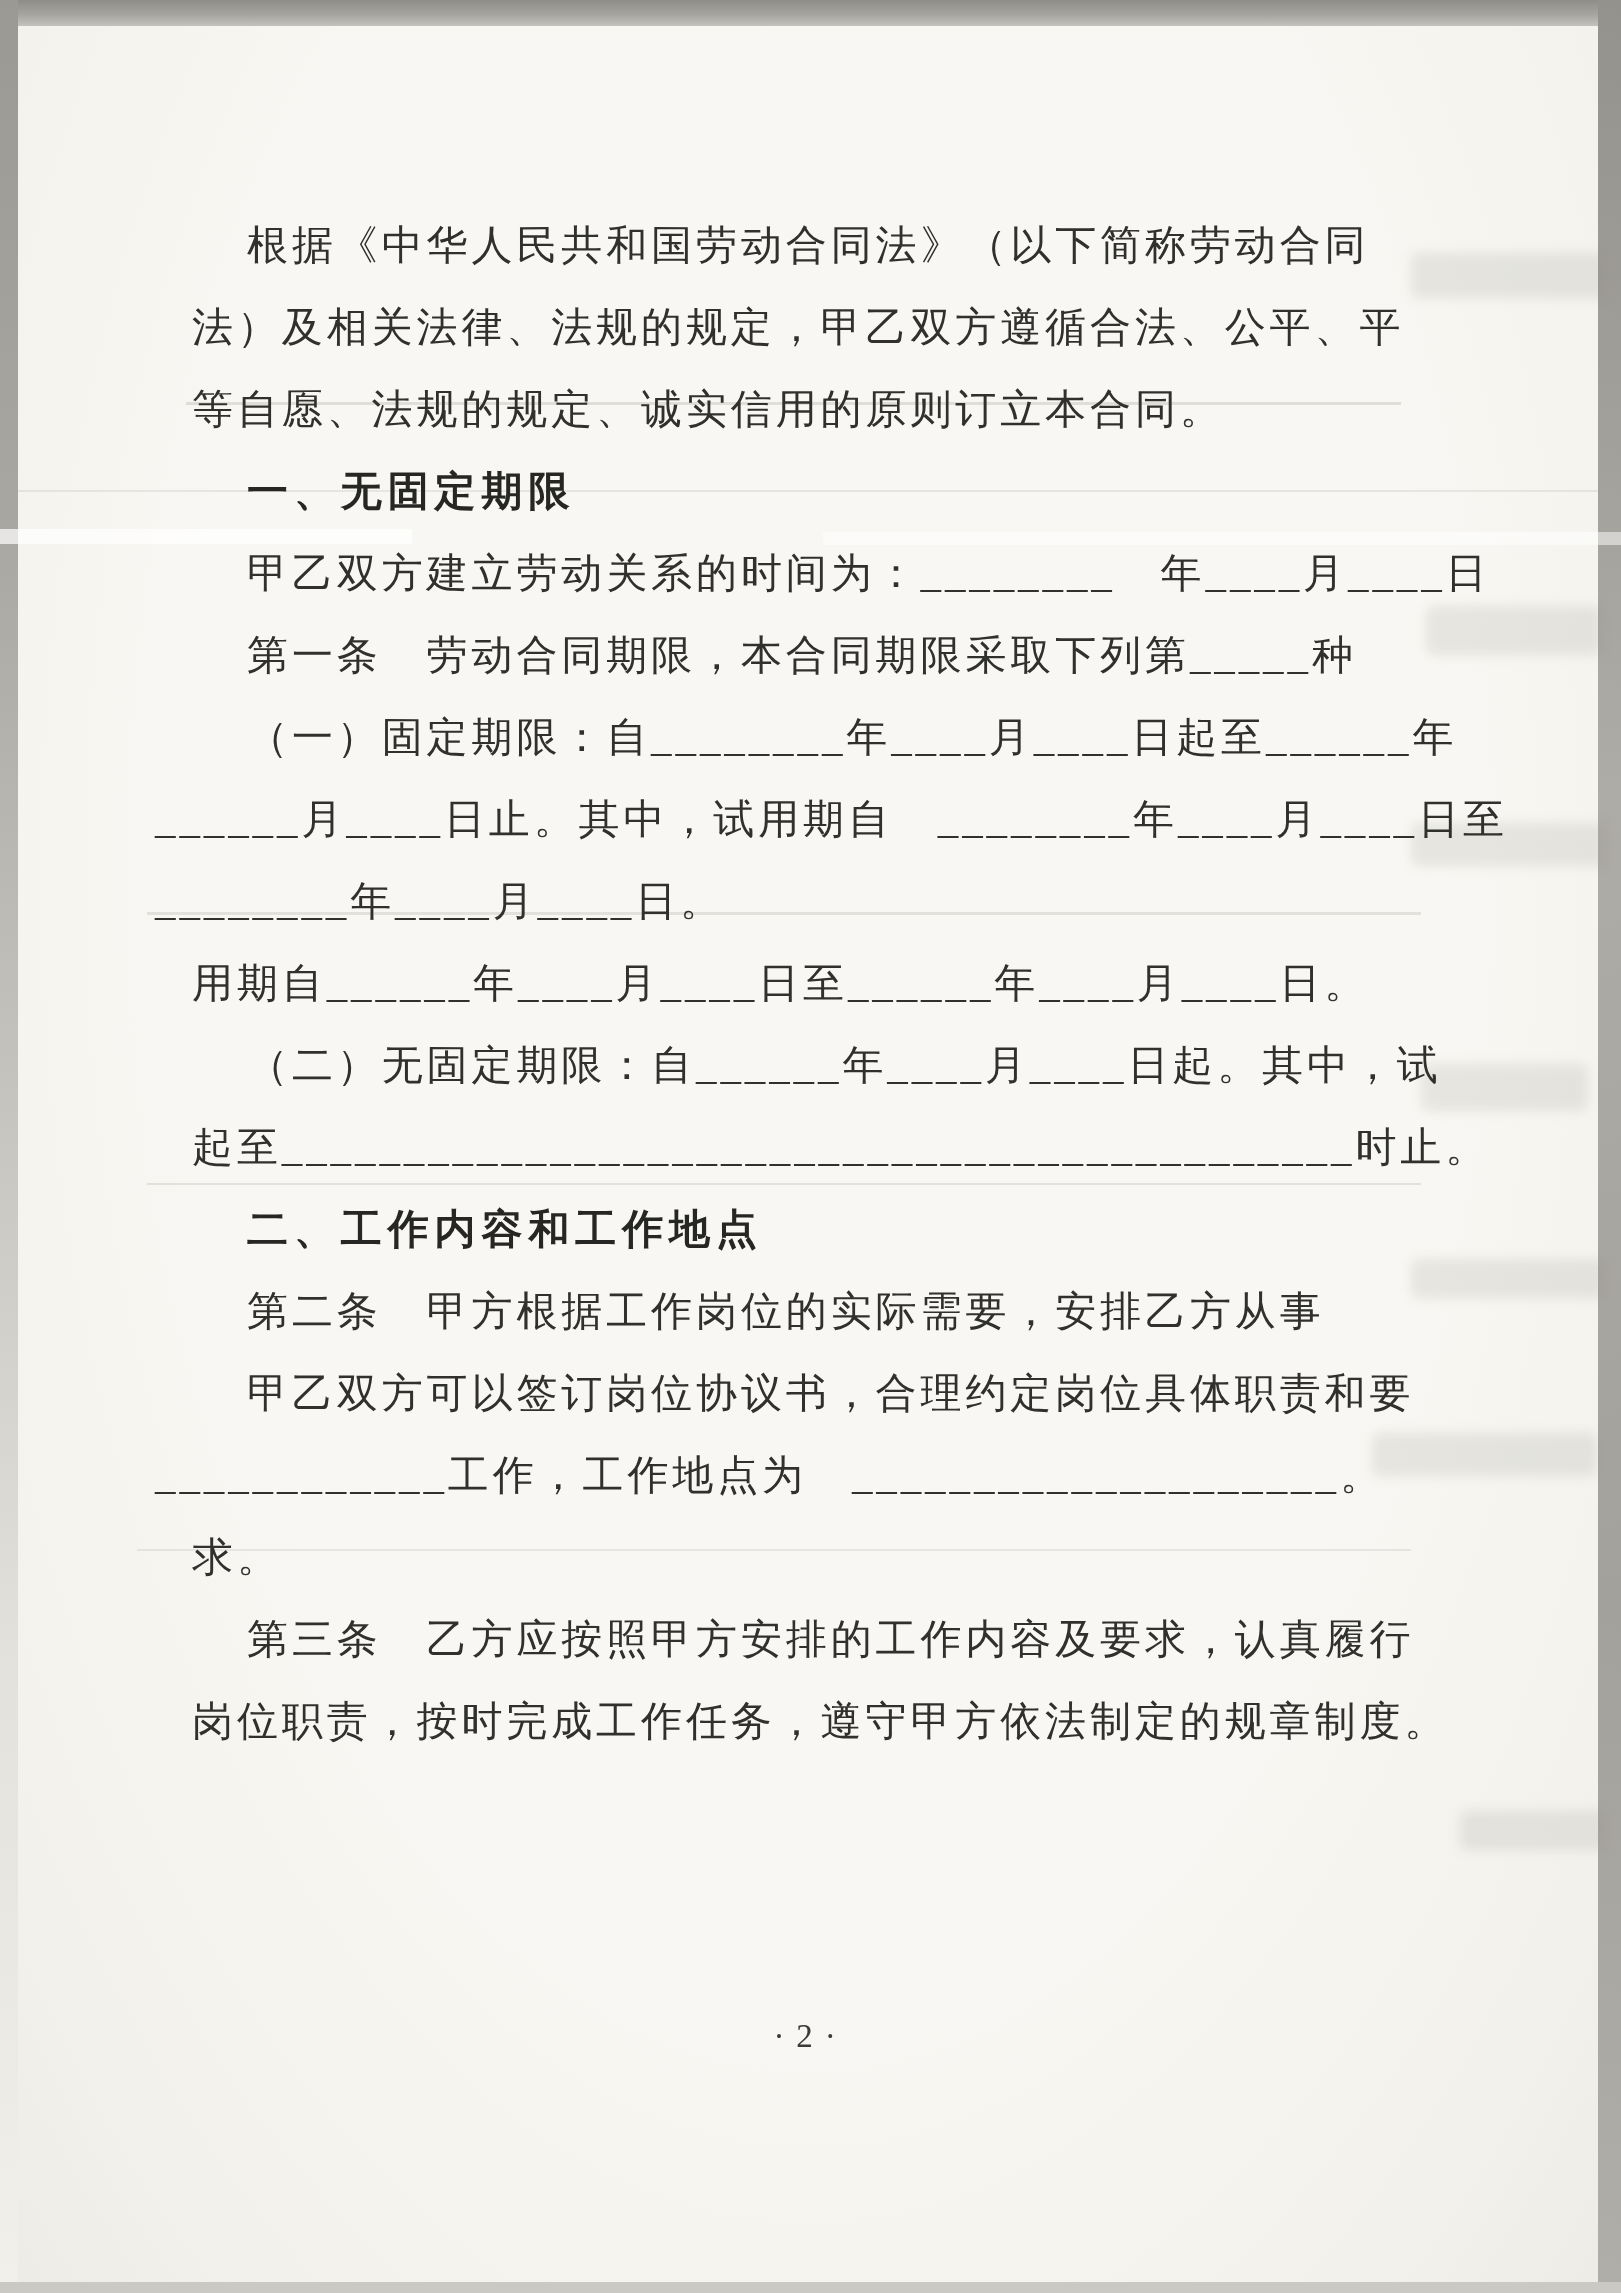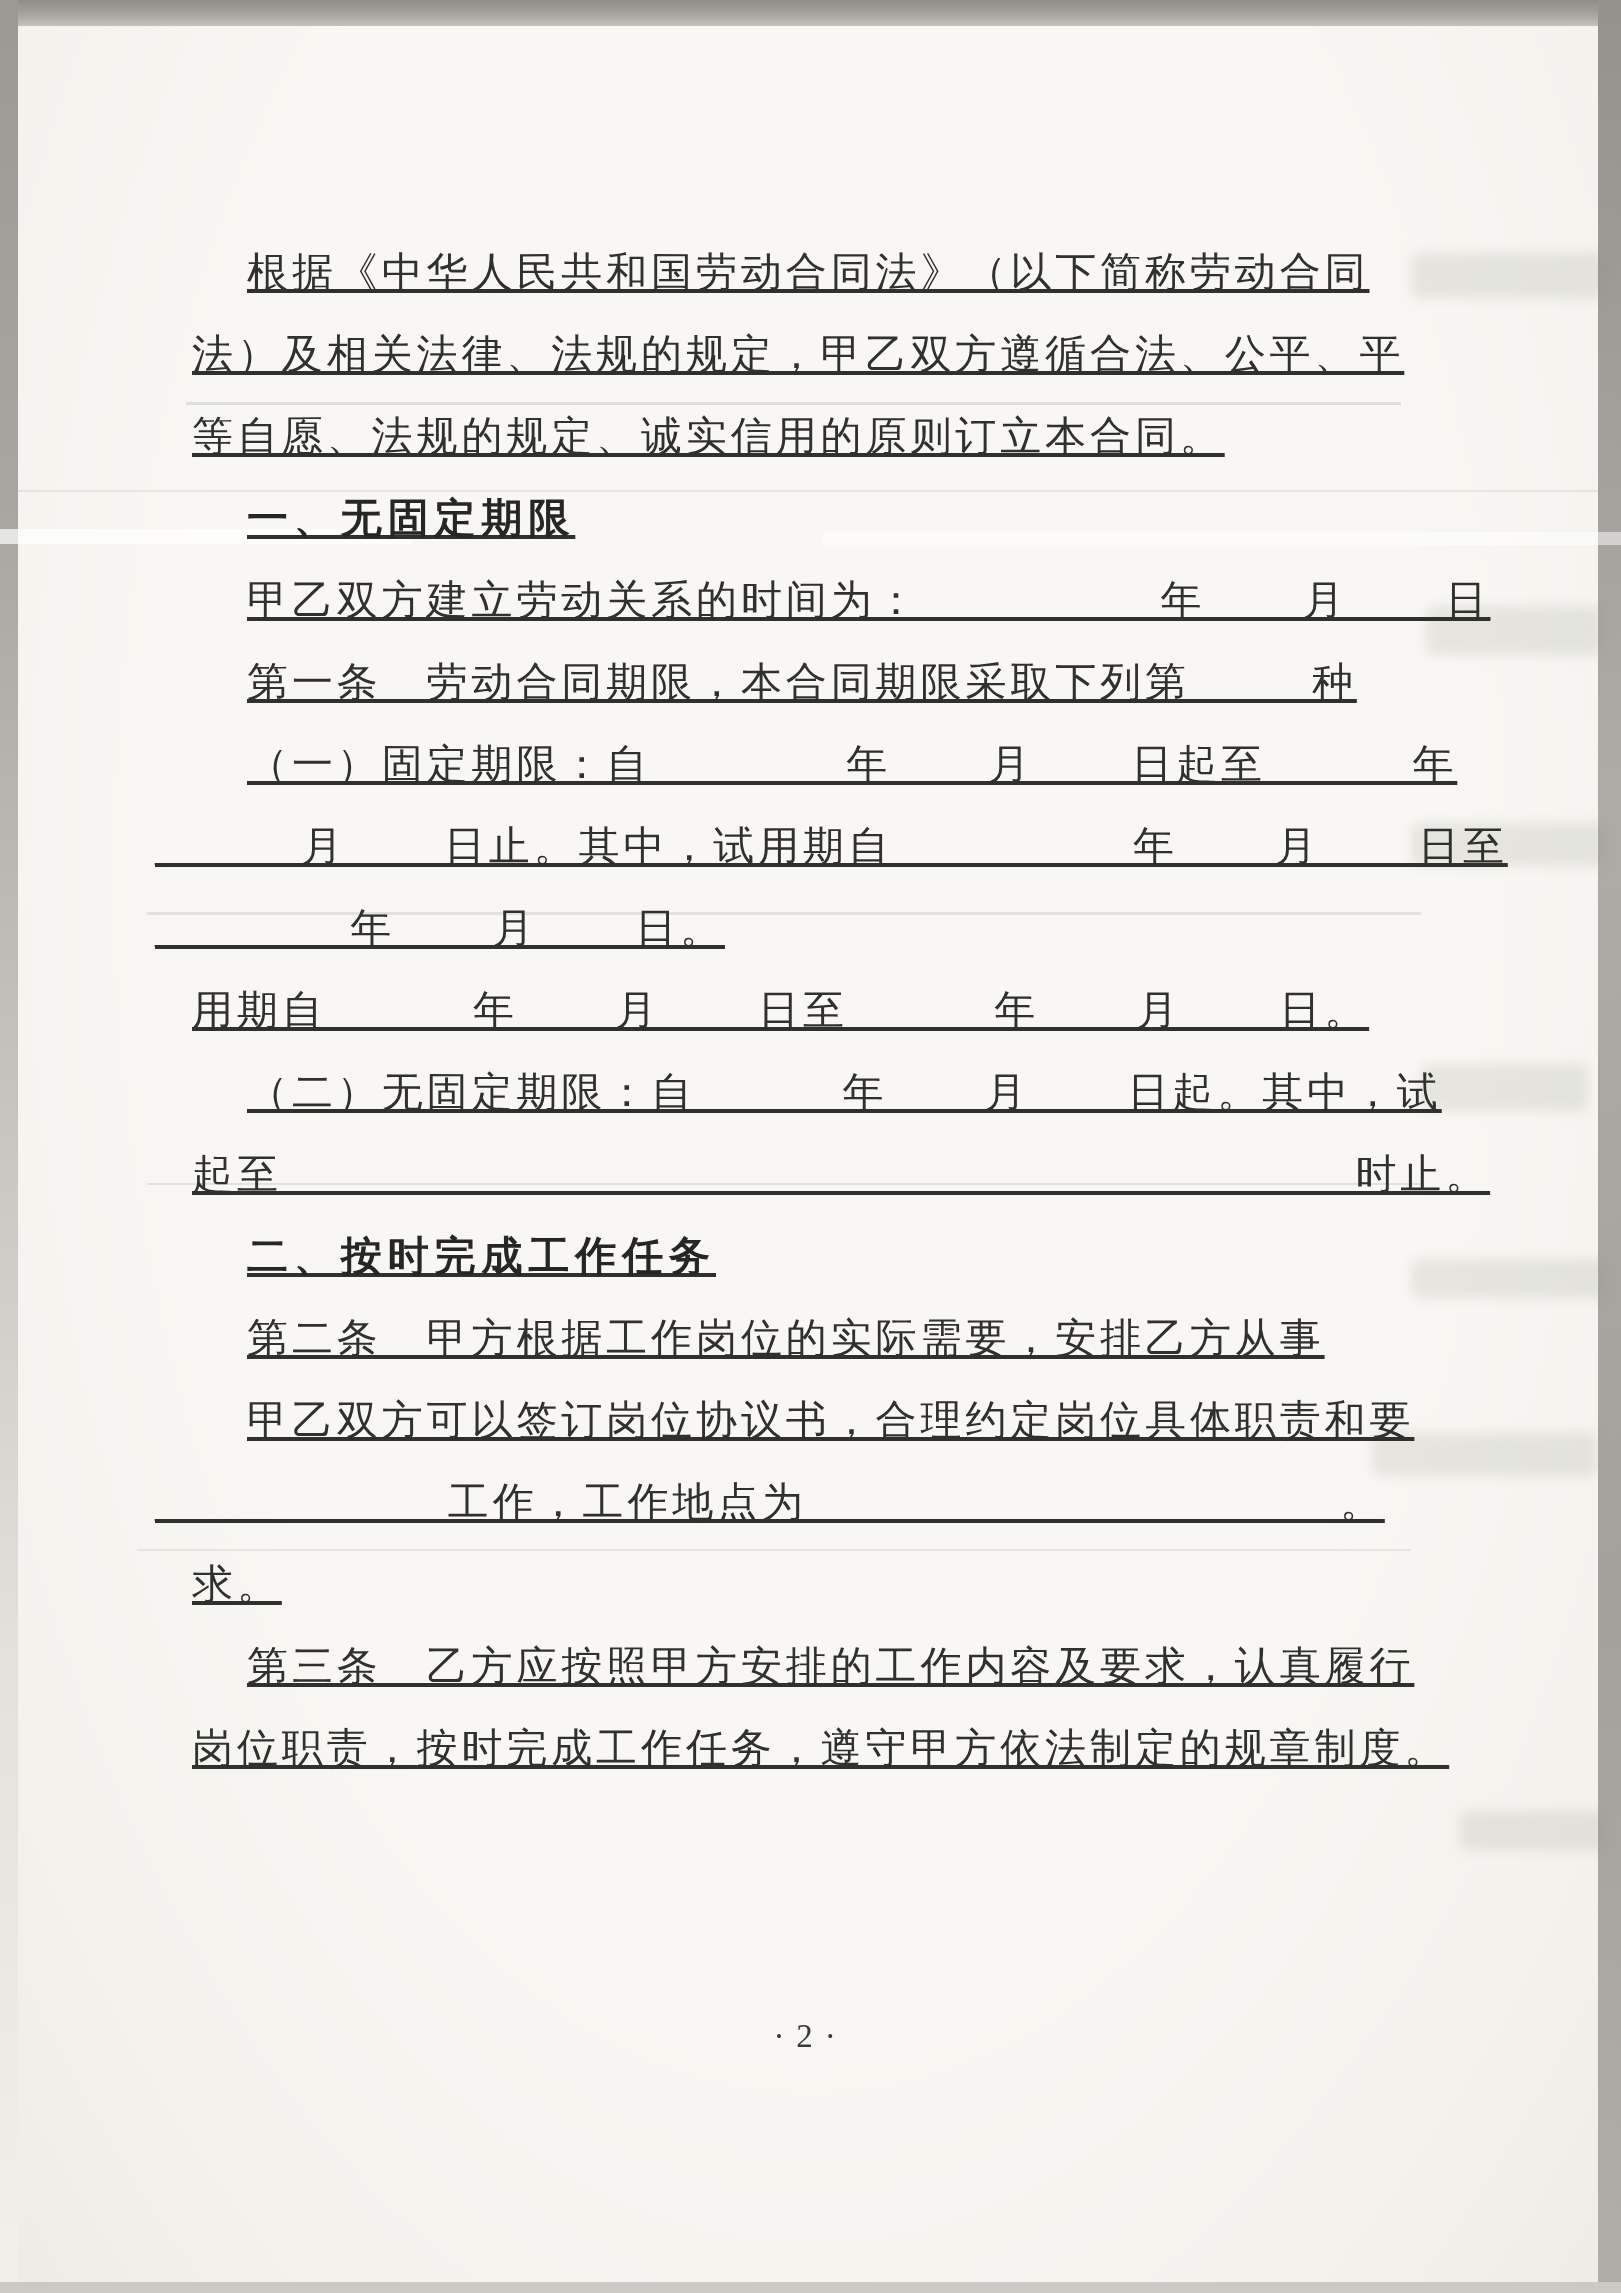--- a/index.html
+++ b/index.html
@@ -39,26 +39,25 @@
     background: #cbc9c4;
   }
   
   .scan-streak { position: absolute; pointer-events: none; }
   .bleed { position: absolute; background: rgba(142,140,132,0.17); filter: blur(5.9px); border-radius: 7.8px; pointer-events: none; }
 
   
   .content {
     position: absolute;
     left: 192px;
-    top: 231px;
+    top: 204px;
     width: 1229px;
     color: #30302d;
     font-size: 41px;
     letter-spacing: 3.9px;
-    text-decoration: underline;
   }
   .line {
     height: 82px;
     line-height: 82px;
     white-space: nowrap;
   }
   .line.indent { padding-left: 55px; }
   .line.flush-blank { margin-left: -37px; }
   .line.heading {
     padding-left: 55px;
@@ -111,21 +110,21 @@
       <div class="line flush">等自愿、法规的规定、诚实信用的原则订立本合同。</div>
       <div class="line heading">一、无固定期限</div>
       <div class="line indent">甲乙双方建立劳动关系的时间为：________　年____月____日</div>
       <div class="line indent">第一条　劳动合同期限，本合同期限采取下列第_____种</div>
       <div class="line indent">（一）固定期限：自________年____月____日起至______年</div>
       <div class="line flush-blank">______月____日止。其中，试用期自　________年____月____日至</div>
       <div class="line flush-blank">________年____月____日。</div>
       <div class="line flush">用期自______年____月____日至______年____月____日。</div>
       <div class="line indent">（二）无固定期限：自______年____月____日起。其中，试</div>
       <div class="line flush">起至____________________________________________时止。</div>
-      <div class="line heading">二、按时完成工作任务</div>
+      <div class="line heading">二、工作内容和工作地点</div>
       <div class="line indent">第二条　甲方根据工作岗位的实际需要，安排乙方从事</div>
       <div class="line indent">甲乙双方可以签订岗位协议书，合理约定岗位具体职责和要</div>
       <div class="line flush-blank">____________工作，工作地点为　____________________。</div>
       <div class="line flush">求。</div>
       <div class="line indent">第三条　乙方应按照甲方安排的工作内容及要求，认真履行</div>
       <div class="line flush">岗位职责，按时完成工作任务，遵守甲方依法制定的规章制度。</div>
     </div>
 
   <div class="footer">·2·</div>
 

